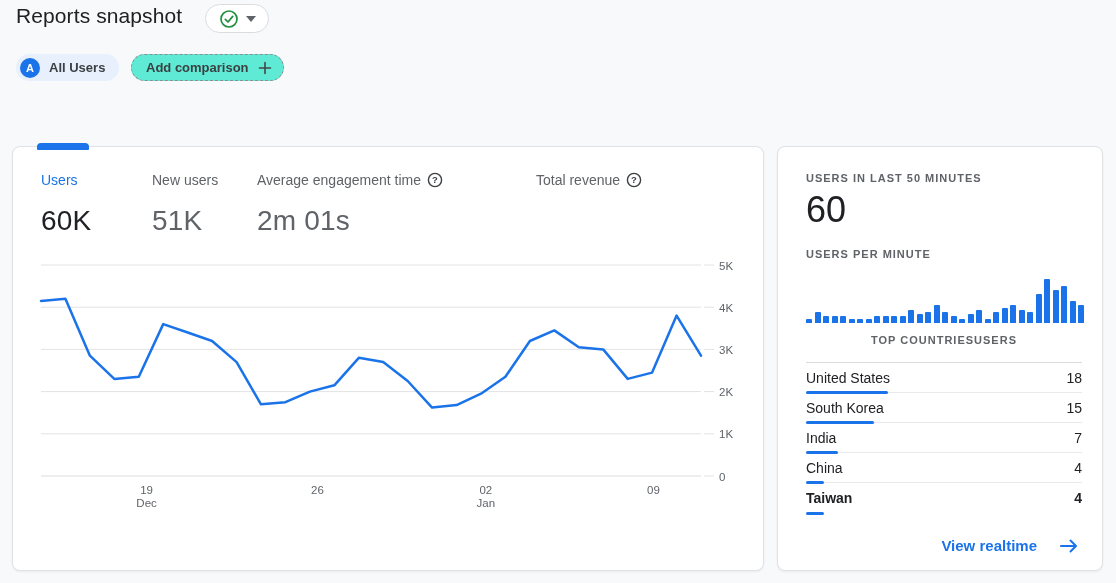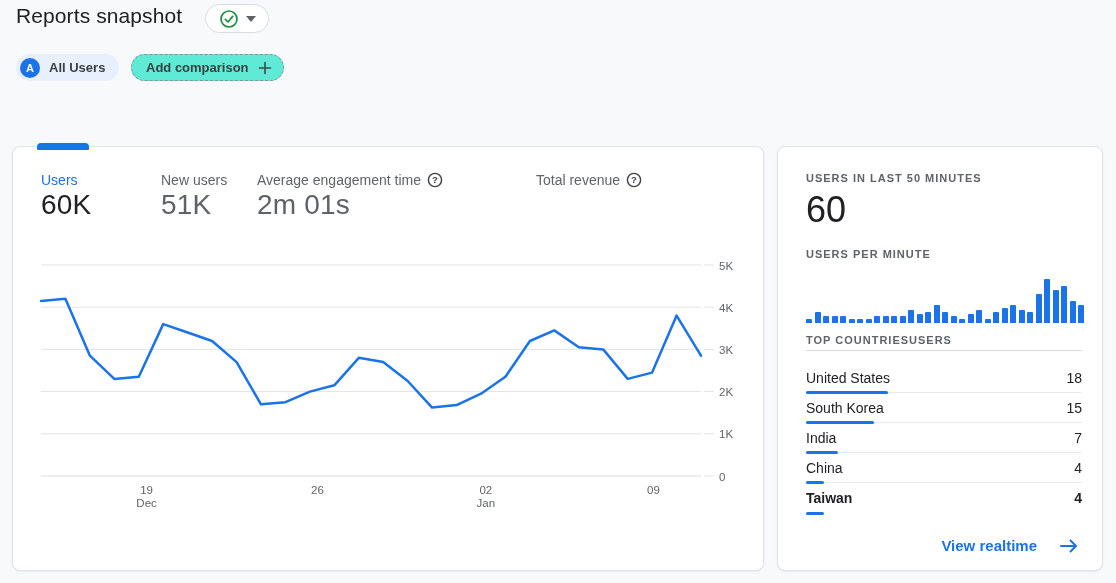--- a/index.html
+++ b/index.html
@@ -56,28 +56,28 @@
     border:1px solid var(--card-border);border-radius:8px;
     box-shadow:0 1px 2px rgba(60,64,67,.08);
   }
   #main-card{left:12px;width:752px;}
   #rt-card{left:777px;width:326px;}
   .tab-indicator{
     position:absolute;left:24px;top:-4px;width:52px;height:7px;
     background:var(--accent-blue);border-radius:4px 4px 1px 1px;
   }
   .metric{position:absolute;top:24px;cursor:pointer;}
-  #metric-0{left:28px}#metric-1{left:148px}#metric-2{left:244px}#metric-3{left:523px}
+  #metric-0{left:28px}#metric-1{left:139px}#metric-2{left:244px}#metric-3{left:523px}
   .m-label{
     display:flex;align-items:center;gap:6px;height:18px;
     font-size:14px;color:var(--text-gray);
   }
   .metric.selected .m-label{color:var(--accent-blue);}
   .m-value{
-    margin-top:0;font-size:28px;font-weight:400;color:var(--text-gray);
+    margin-top:16px;font-size:28px;font-weight:400;color:var(--text-gray);
     letter-spacing:.2px;white-space:nowrap;
   }
   .metric.selected .m-value{color:var(--text-dark);}
   .help-icon{display:flex;cursor:pointer;}
   #users-line-chart{position:absolute;left:28px;top:108px;overflow:visible;}
   
   .rt-label{
     position:absolute;left:28px;font-size:11px;font-weight:700;
     letter-spacing:1px;color:var(--text-gray);
   }
@@ -87,23 +87,23 @@
     position:absolute;left:28px;top:42px;font-size:36px;font-weight:400;
     color:var(--text-dark);
   }
   .rt-bars{
     position:absolute;left:28px;top:132px;width:278px;height:44px;
     display:flex;align-items:flex-end;justify-content:space-between;
   }
   .rt-bar{width:6px;background:var(--accent-blue);border-radius:1px 1px 0 0;}
   .tc-header{
     position:absolute;left:28px;top:187px;width:276px;
-    display:flex;justify-content:flex-start;
+    display:flex;justify-content:center;
     font-size:11px;font-weight:700;letter-spacing:1px;color:var(--text-gray);
-    padding-bottom:4px;border-bottom:1px solid #dadce0;
+    padding-bottom:16px;border-bottom:1px solid #dadce0;
   }
   .tc-rows{position:absolute;left:28px;top:216px;width:276px;}
   .tc-row{
     position:relative;height:30px;
     display:flex;align-items:center;justify-content:space-between;
     border-bottom:1px solid var(--divider);
     font-size:14px;color:var(--text-dark);
   }
   .tc-row:last-child{border-bottom:none;font-weight:bold;}
   .tc-bar{

